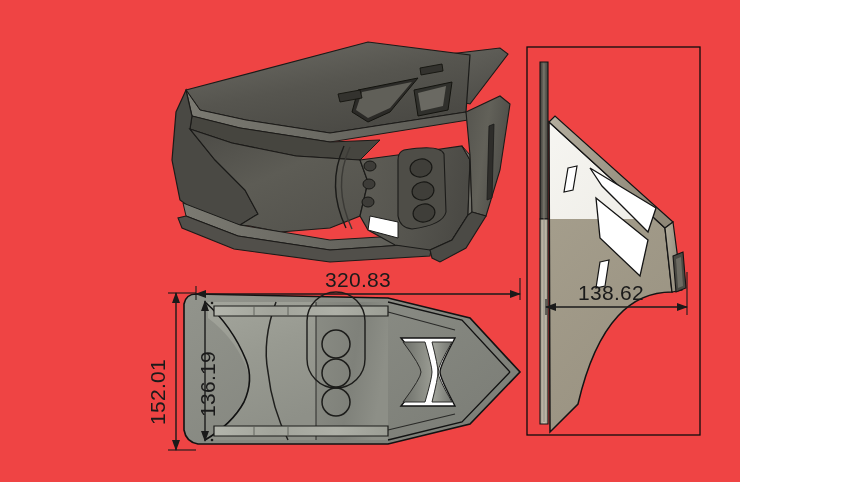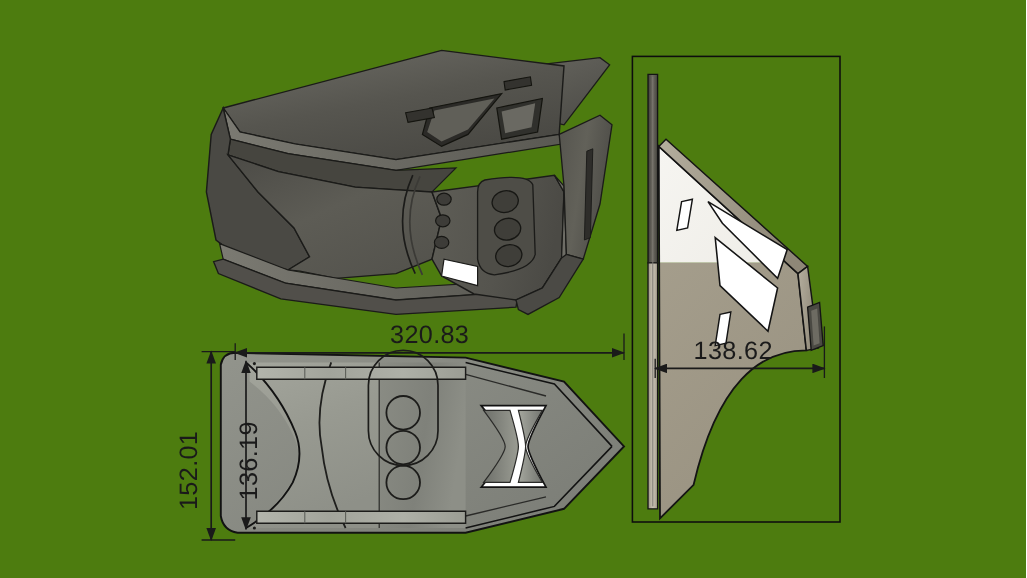--- a/index.html
+++ b/index.html
@@ -6,23 +6,23 @@
   html, body {
     margin: 0;
     padding: 0;
     background: #ffffff;
   }
   body {
     font-family: "Liberation Sans", sans-serif;
   }
   #stage {
     position: relative;
-    width: 855px;
+    width: 740px;
     height: 482px;
-    background: #4d7c0f;
+    background: #ef4444;
     overflow: hidden;
   }
   .view-layer {
     position: absolute;
     left: 0;
     top: 0;
     width: 856px;
     height: 482px;
   }
   .dim-text {

